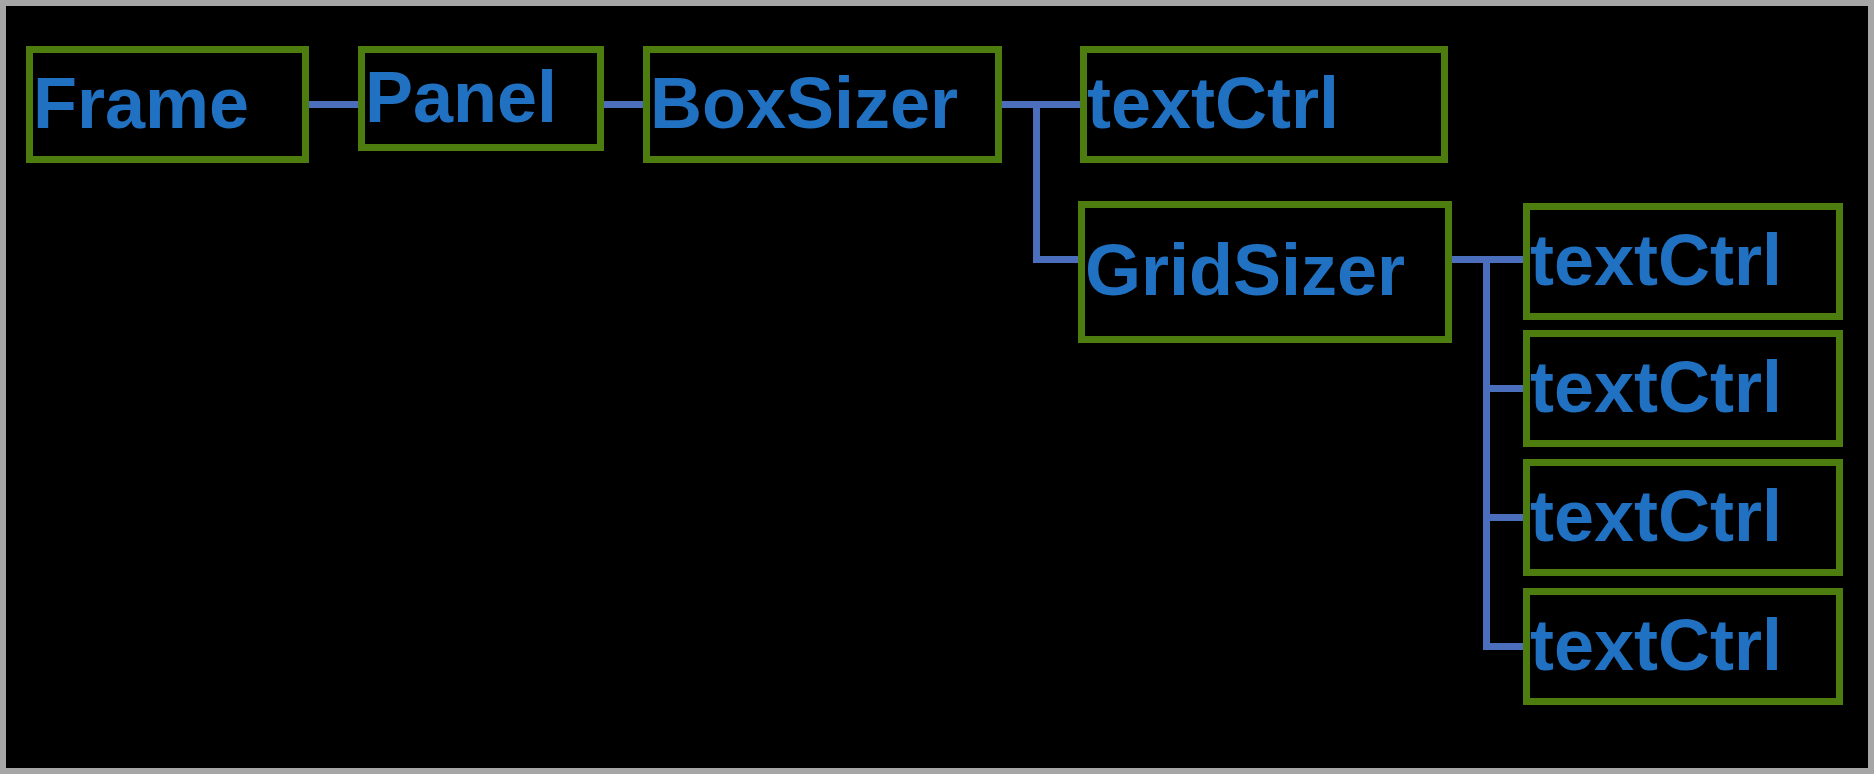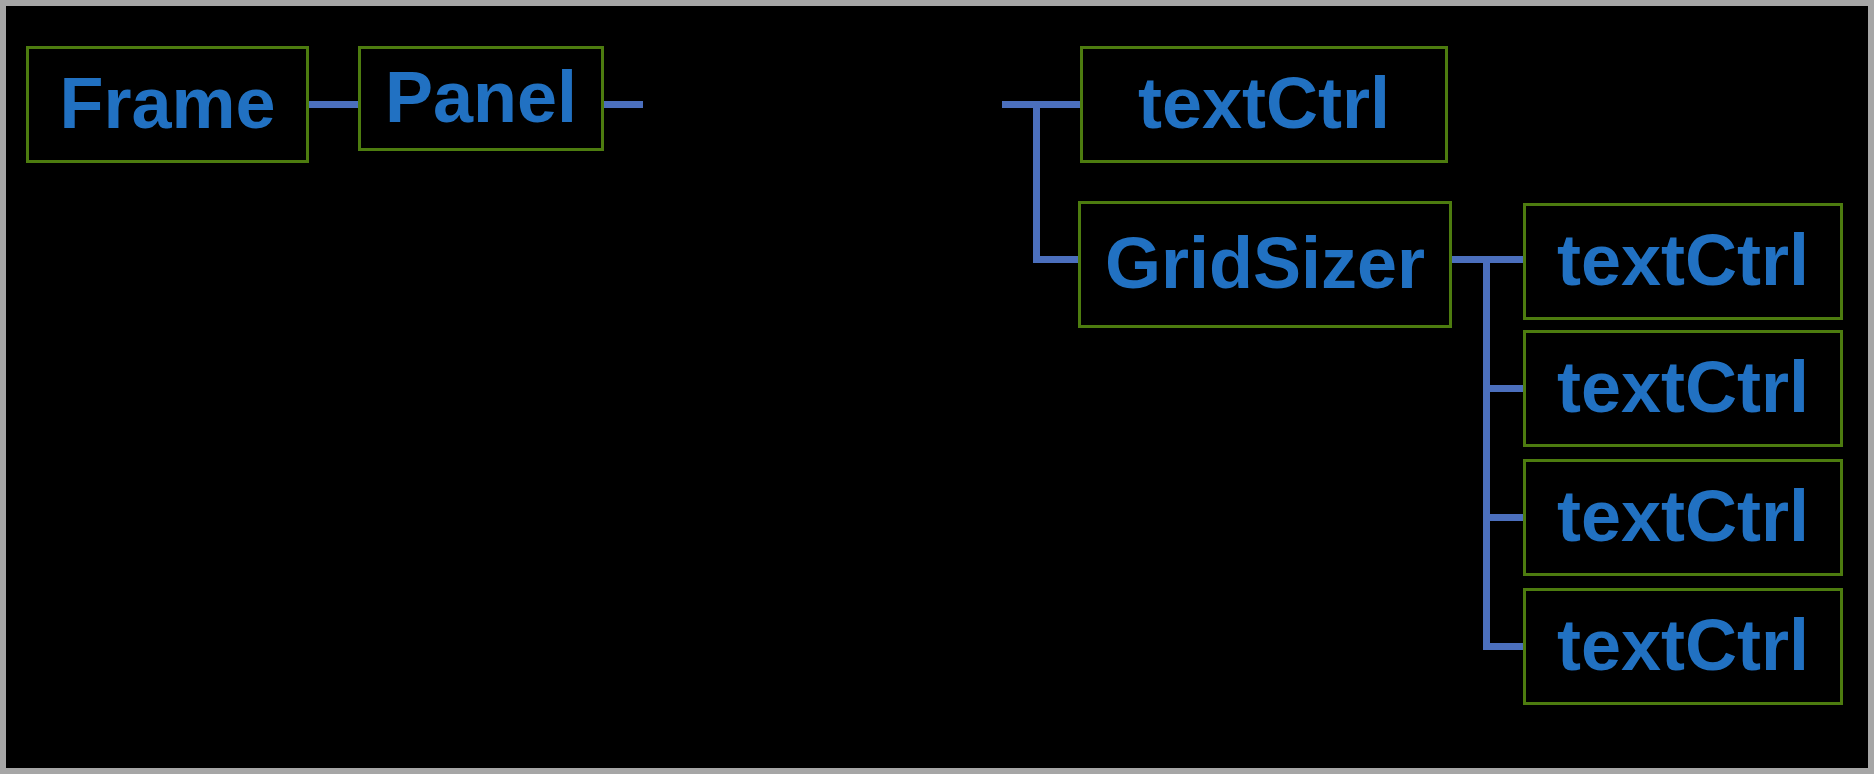--- a/index.html
+++ b/index.html
@@ -18,25 +18,25 @@
   .outer-border {
     position: absolute;
     left: 0; top: 0; right: 0; bottom: 0;
     border: 6px solid #a6a6a6;
     pointer-events: none;
     z-index: 5;
   }
   .node {
     position: absolute;
     box-sizing: border-box;
-    border: 3px solid #4d7c0f;
+    border: 7px solid #4d7c0f;
     background: #000000;
     display: flex;
     align-items: center;
-    justify-content: center;
+    justify-content: flex-start;
     z-index: 2;
   }
   .node .label {
     color: #2171c2;
     font-size: 72px;
     font-weight: 700;
     letter-spacing: 0px;
     white-space: nowrap;
     line-height: 1;
     padding-bottom: 4px;
@@ -64,26 +64,29 @@
   <div class="connector" style="left:1483px; top:643px; width:40px;  height:7px;"></div>
 
   <div class="node" style="left:26px;   top:46px;  width:283px; height:117px;">
     <span class="label">Frame</span>
   </div>
 
   <div class="node" style="left:358px;  top:46px;  width:246px; height:105px;">
     <span class="label">Panel</span>
   </div>
 
+  <div class="node" style="left:643px;  top:46px;  width:359px; height:117px;">
+    <span class="label">BoxSizer</span>
+  </div>
 
   <div class="node" style="left:1080px; top:46px;  width:368px; height:117px;">
     <span class="label">textCtrl</span>
   </div>
 
-  <div class="node" style="left:1078px; top:201px; width:374px; height:127px;">
+  <div class="node" style="left:1078px; top:201px; width:374px; height:142px;">
     <span class="label">GridSizer</span>
   </div>
 
   <div class="node" style="left:1523px; top:203px; width:320px; height:117px;">
     <span class="label">textCtrl</span>
   </div>
 
   <div class="node" style="left:1523px; top:330px; width:320px; height:117px;">
     <span class="label">textCtrl</span>
   </div>

